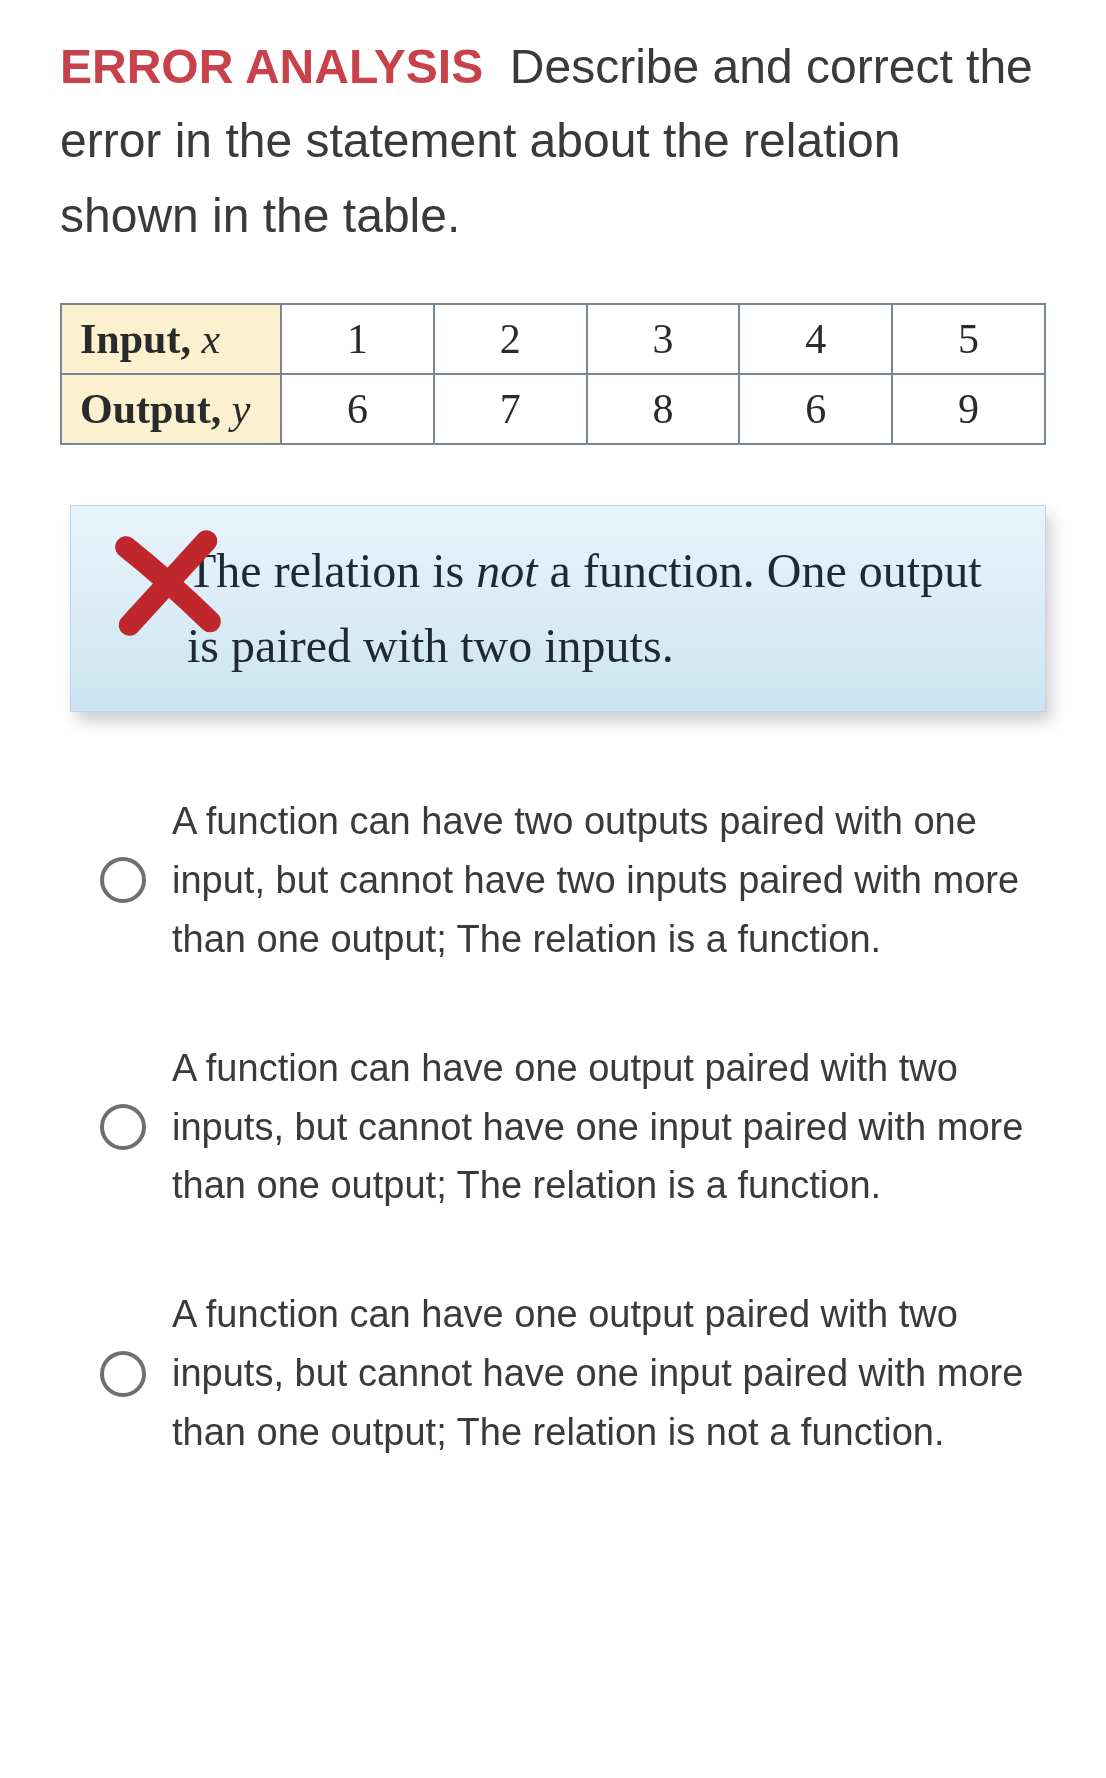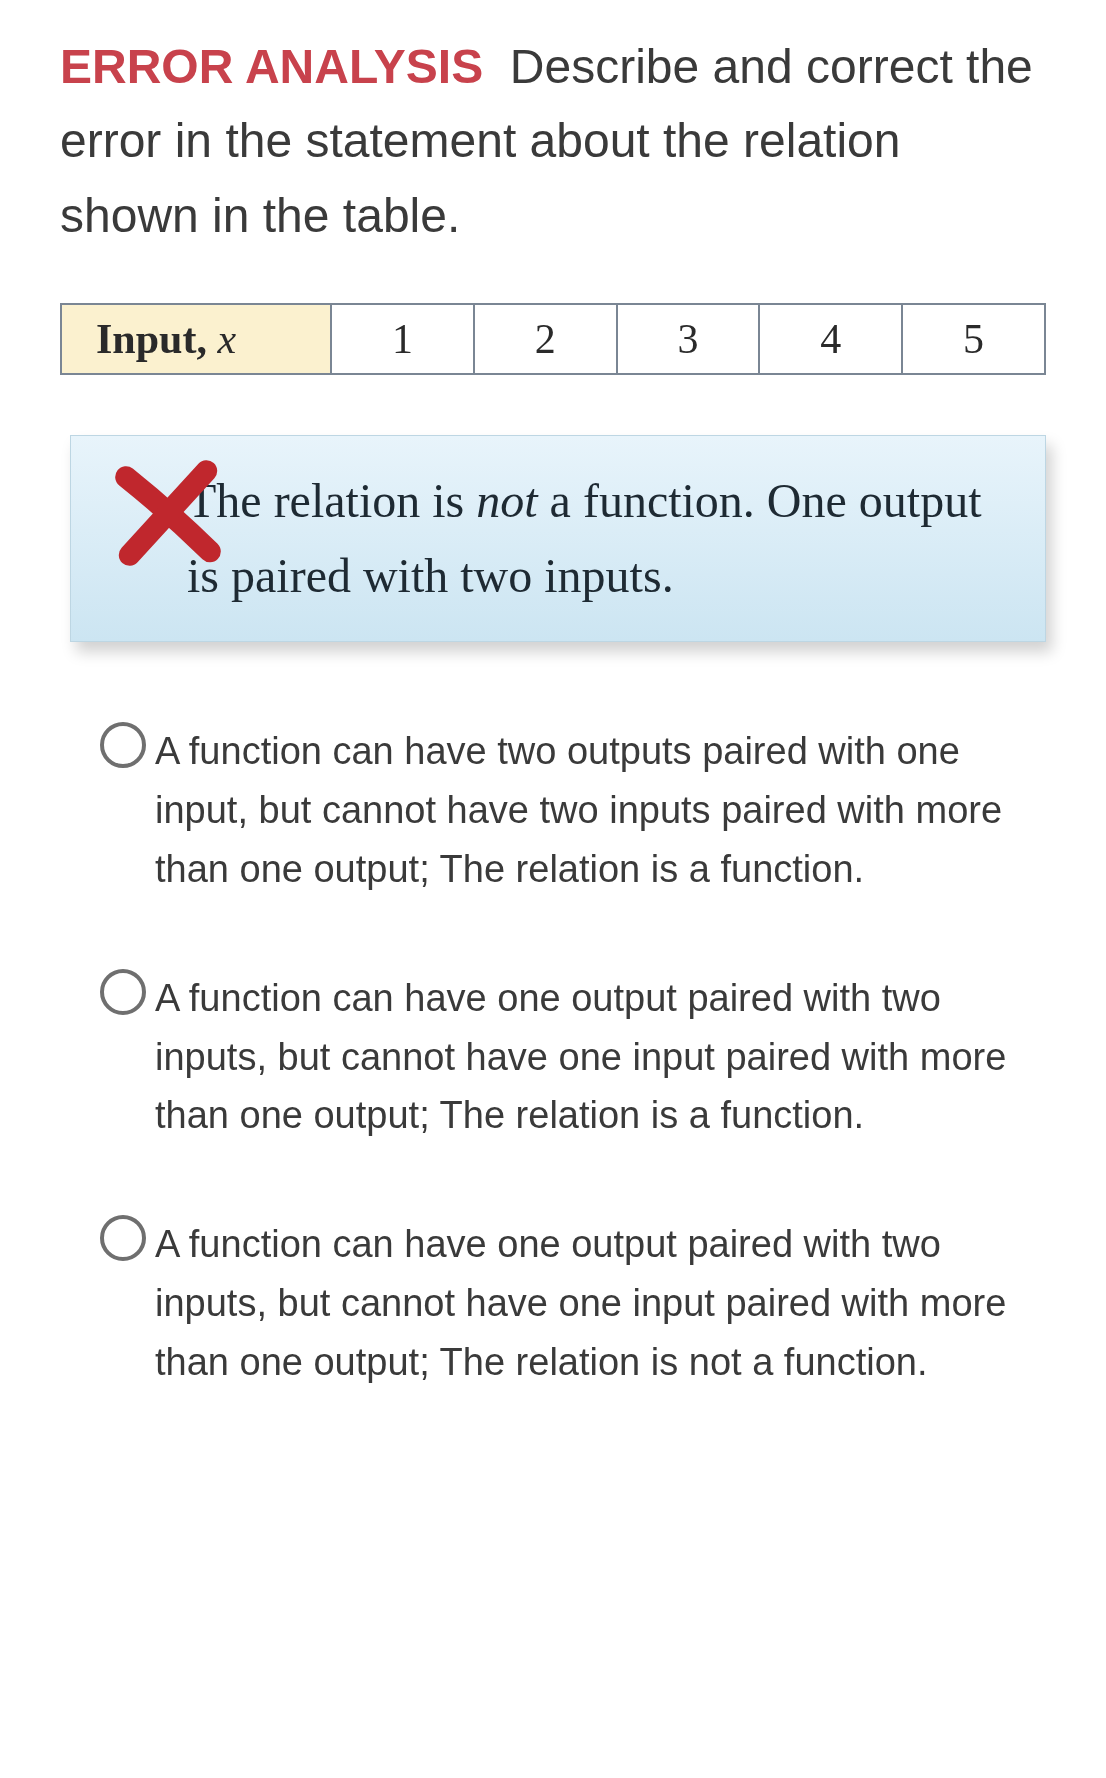--- a/index.html
+++ b/index.html
@@ -30,23 +30,23 @@
     border: 2px solid #7a8694;
     text-align: center;
     font-size: 42px;
     padding: 10px 6px;
     background: #ffffff;
     color: #2a2a2a;
   }
   .data-table td.row-header {
     background: #fbf1cf;
     text-align: left;
-    padding-left: 34px;
+    padding-left: 18px;
     font-weight: 700;
-    width: 270px;
+    width: 220px;
   }
   .row-header .var { font-style: italic; font-weight: 400; }
 
   .error-box-wrap {
     position: relative;
     margin: 0 0 80px 10px;
   }
   .error-box {
     background: linear-gradient(#e8f4fb, #cce5f2);
     padding: 28px 40px 28px 116px;
@@ -63,21 +63,22 @@
     position: absolute;
     left: 38px;
     top: 18px;
     width: 120px;
     height: 120px;
   }
 
   .options { padding-left: 40px; }
   .option {
     display: flex;
-    gap: 9px;
+    align-items: center;
+    gap: 26px;
     margin-bottom: 70px;
   }
   .option .radio {
     flex: 0 0 46px;
     width: 46px;
     height: 46px;
     border: 4px solid #6f6f6f;
     border-radius: 50%;
     background: #fff;
   }
@@ -99,20 +100,30 @@
       <tr>
     <td class="row-header">
       <span>Input, </span><span class="var">x</span>
     </td>
     <td>1</td>
     <td>2</td>
     <td>3</td>
     <td>4</td>
     <td>5</td>
   </tr>
+  <tr>
+    <td class="row-header">
+      <span>Output, </span><span class="var">y</span>
+    </td>
+    <td>6</td>
+    <td>7</td>
+    <td>8</td>
+    <td>6</td>
+    <td>9</td>
+  </tr>
 </tbody>
   </table>
 
 <div class="error-box-wrap">
   <svg class="x-mark" viewBox="0 0 100 100">
     <path d="M15 20 Q50 48 85 82" stroke="#c0272d" stroke-width="18" stroke-linecap="round" fill="none"></path>
     <path d="M82 15 Q50 50 18 85" stroke="#c0272d" stroke-width="18" stroke-linecap="round" fill="none"></path>
   </svg>
   <div class="error-box">
     <span>The relation is </span><span class="notword">not</span><span> a function. One output is paired with two inputs.</span>

